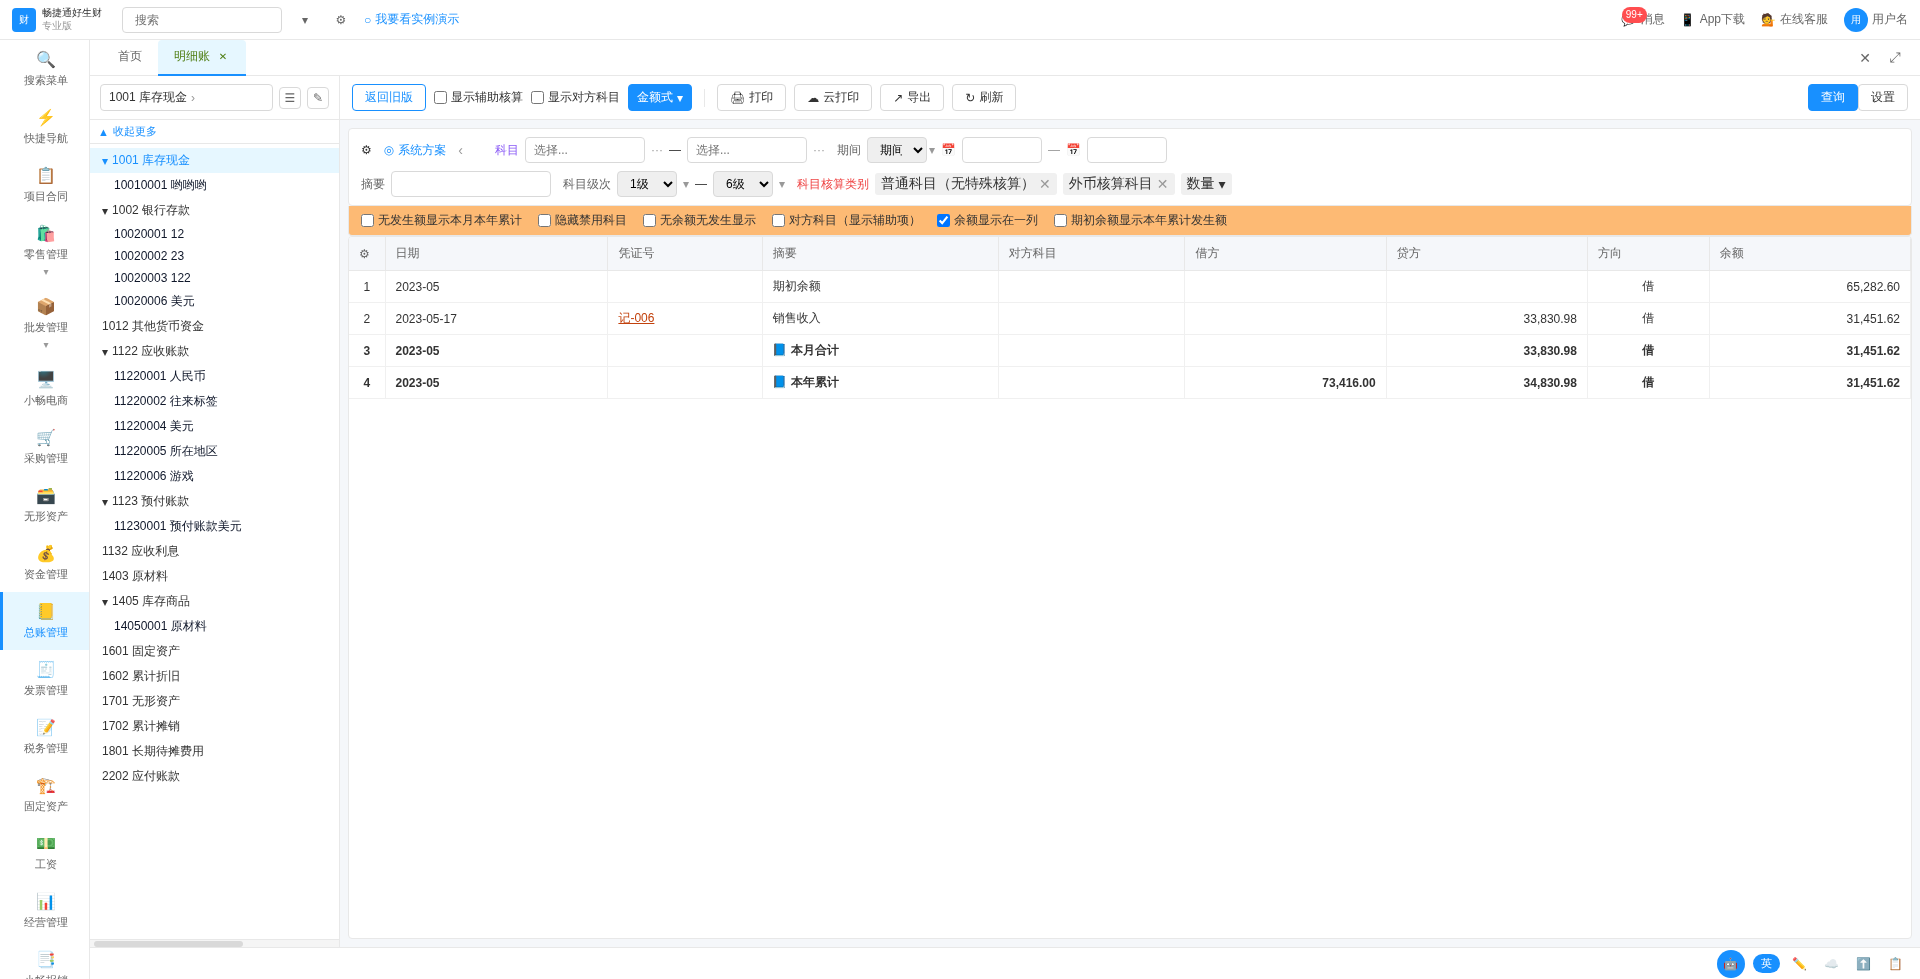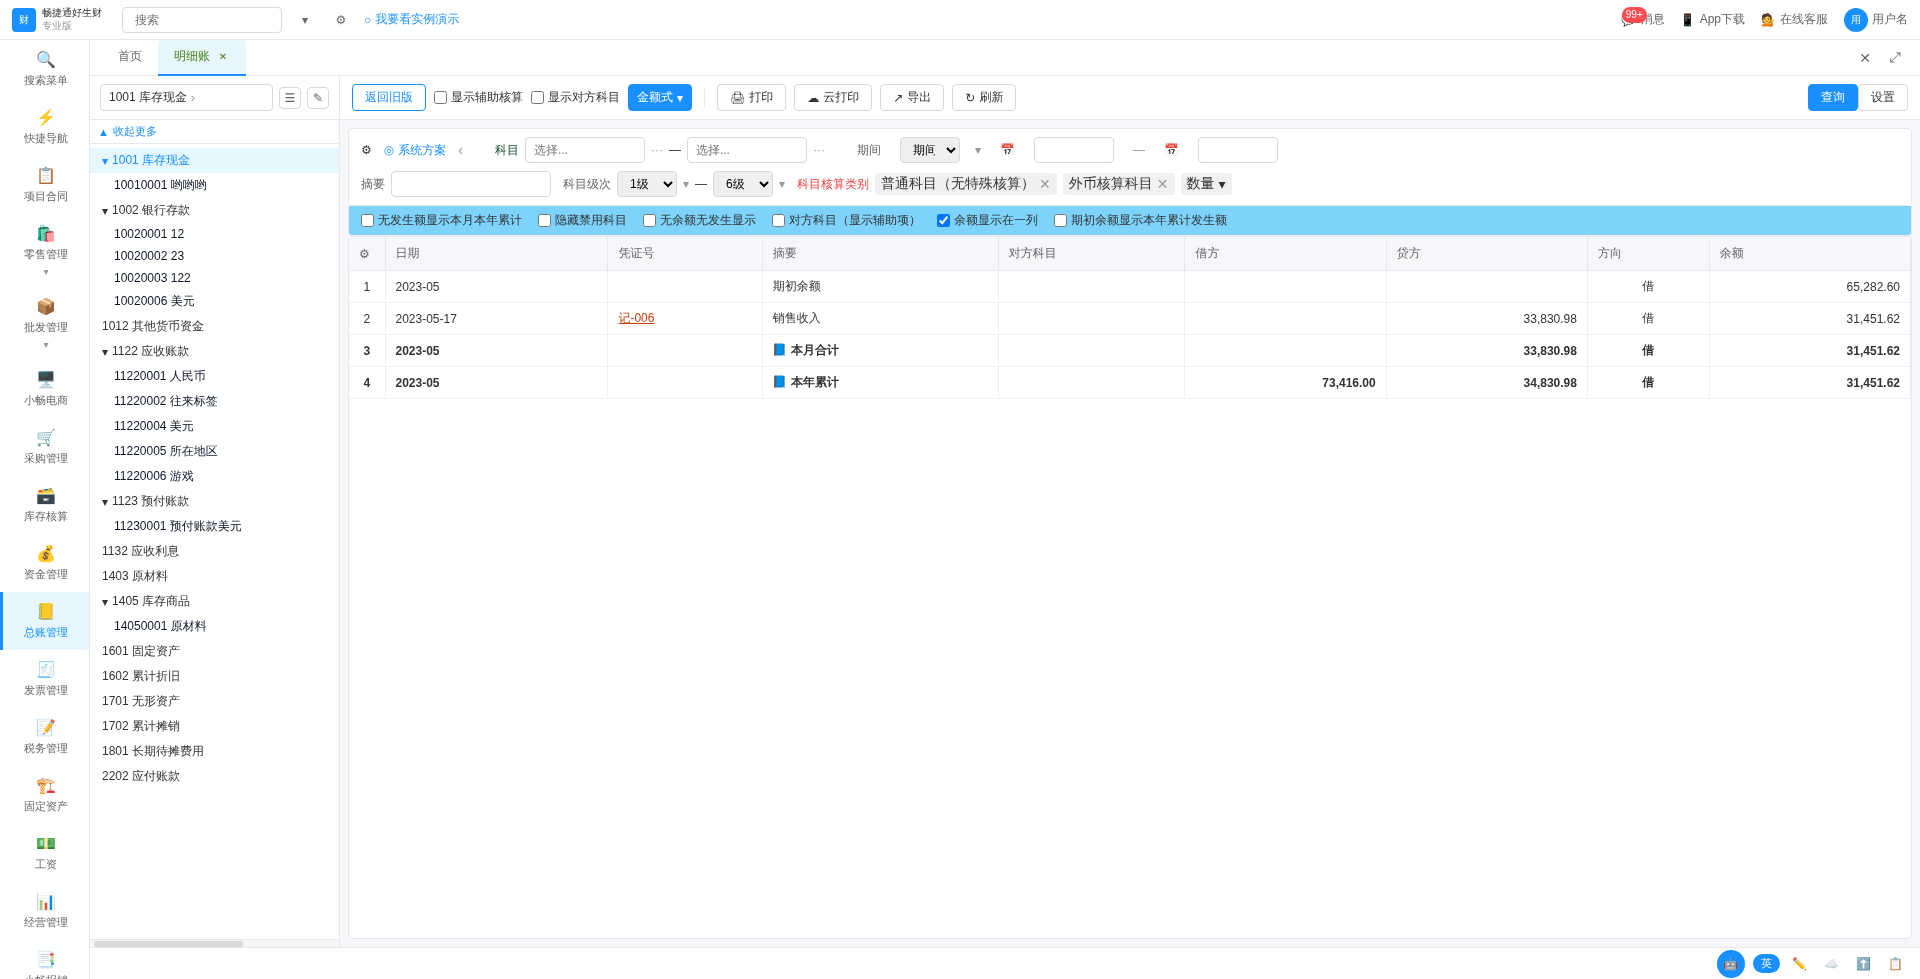--- a/index.html
+++ b/index.html
@@ -63,21 +63,21 @@
     .checkbox-label input { cursor: pointer; }
     .dropdown-btn { padding: 4px 8px; border-radius: 4px; cursor: pointer; font-size: 12px; border: 1px solid #1890ff; background: #1890ff; color: white; display: inline-flex; align-items: center; gap: 4px; }
     .toolbar-sep { width: 1px; height: 18px; background: #e8e8e8; margin: 0 4px; }
     .toolbar-right { margin-left: auto; display: flex; align-items: center; }
     .filter-input { height: 26px; border: 1px solid #d9d9d9; border-radius: 4px; padding: 0 8px; font-size: 12px; min-width: 120px; }
     .filter-select { height: 26px; border: 1px solid #d9d9d9; border-radius: 4px; padding: 0 8px; font-size: 12px; }
     .filter-tag { display: flex; align-items: center; gap: 4px; padding: 2px 6px; background: #f0f0f0; border-radius: 3px; font-size: 14px; }
     .filter-tag-close { cursor: pointer; color: #999; }
 
     
-    .checkboxes-row { display: flex; align-items: center; gap: 16px; flex-wrap: wrap; padding: 6px 12px; background: #7dd3fc; margin: 0 8px; border: 1px solid #e8e8e8; border-top: none; border-radius: 0 0 4px 4px; }
+    .checkboxes-row { display: flex; align-items: center; gap: 16px; flex-wrap: wrap; padding: 6px 12px; background: #fdba74; margin: 0 8px; border: 1px solid #e8e8e8; border-top: none; border-radius: 0 0 4px 4px; }
 
     
     .table-area { flex: 1; overflow: auto; margin: 8px; margin-top: 0; background: #fff; border: 1px solid #e8e8e8; border-radius: 4px; }
     .data-table { width: 100%; border-collapse: collapse; font-size: 12px; }
     .data-table th { background: #f5f7fa; padding: 8px 10px; text-align: left; border-bottom: 1px solid #e8e8e8; border-right: 1px solid #e8e8e8; color: #666; font-weight: 500; white-space: nowrap; }
     .data-table td { padding: 7px 10px; border-bottom: 1px solid #f0f0f0; border-right: 1px solid #f0f0f0; white-space: nowrap; }
     .data-table tr.bold-row td { font-weight: bold; }
     .td-link { color: #c2410c; cursor: pointer; text-decoration: underline; }
     .td-center { text-align: center; }
     .td-right { text-align: right; }
@@ -163,21 +163,21 @@
     <div class="sidebar-item">
       <span class="sidebar-item-icon">🖥️</span>
       <span>小畅电商</span>
     </div>
     <div class="sidebar-item">
       <span class="sidebar-item-icon">🛒</span>
       <span>采购管理</span>
     </div>
     <div class="sidebar-item">
       <span class="sidebar-item-icon">🗃️</span>
-      <span>库存核算</span>
+      <span>无形资产</span>
     </div>
     <div class="sidebar-item">
       <span class="sidebar-item-icon">💰</span>
       <span>资金管理</span>
     </div>
     <div class="sidebar-item active">
       <span class="sidebar-item-icon">📒</span>
       <span>总账管理</span>
     </div>
     <div class="sidebar-item">
@@ -375,28 +375,28 @@
               <span>⚙</span>
             </div>
             <div style="display:flex;align-items:center;gap:4px;cursor:pointer;color:#1890ff;">
               <span>◎</span>
               <span>系统方案</span>
             </div>
             <div style="position:relative;right:0;top:0;cursor:pointer;display:flex;align-items:center;">
               <span style="color:#999;font-size:14px;">‹</span>
             </div>
             <div style="display:flex;align-items:center;gap:6px;margin-left:20px;">
-              <span style="color:#14532d;">科目</span>
+              <span style="color:#8b5cf6;">科目</span>
               <input type="text" class="filter-input" style="width: 120px;" placeholder="选择...">
               <span style="color:#999;">···</span>
               <span>—</span>
               <input type="text" class="filter-input" style="width: 100px;" placeholder="选择...">
               <span style="color:#999;">···</span>
             </div>
-            <div style="display:flex;align-items:center;gap:19px;margin-left:20px;">
+            <div style="display:flex;align-items:center;gap:6px;">
               <span style="color:#666;">期间</span>
               <select class="filter-select" style="width:60px;">
                 <option>期间</option>
               </select>
               <span style="color:#999;margin-left:-4px;">▾</span>
               <span>📅</span>
               <input type="text" class="period-input" style="">
               <span style="color:#999;">—</span>
               <span>📅</span>
               <input type="text" class="period-input" style="">

